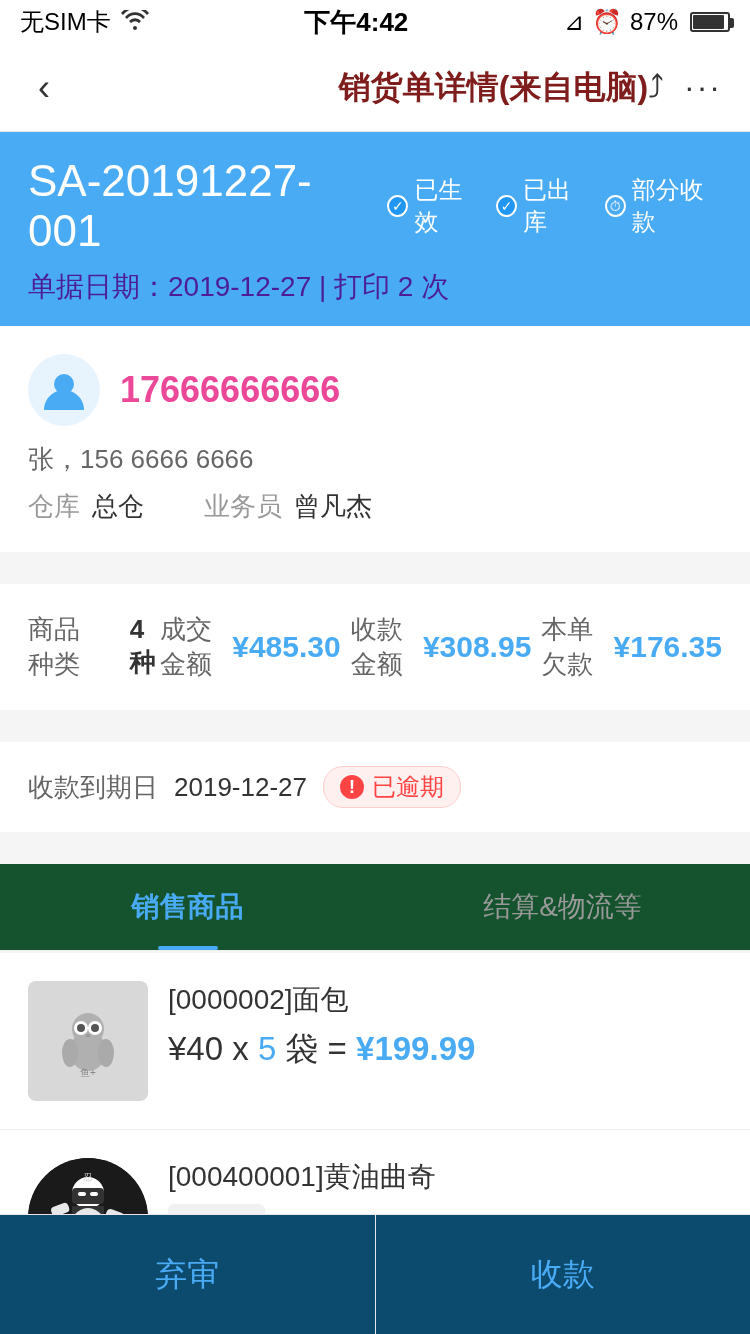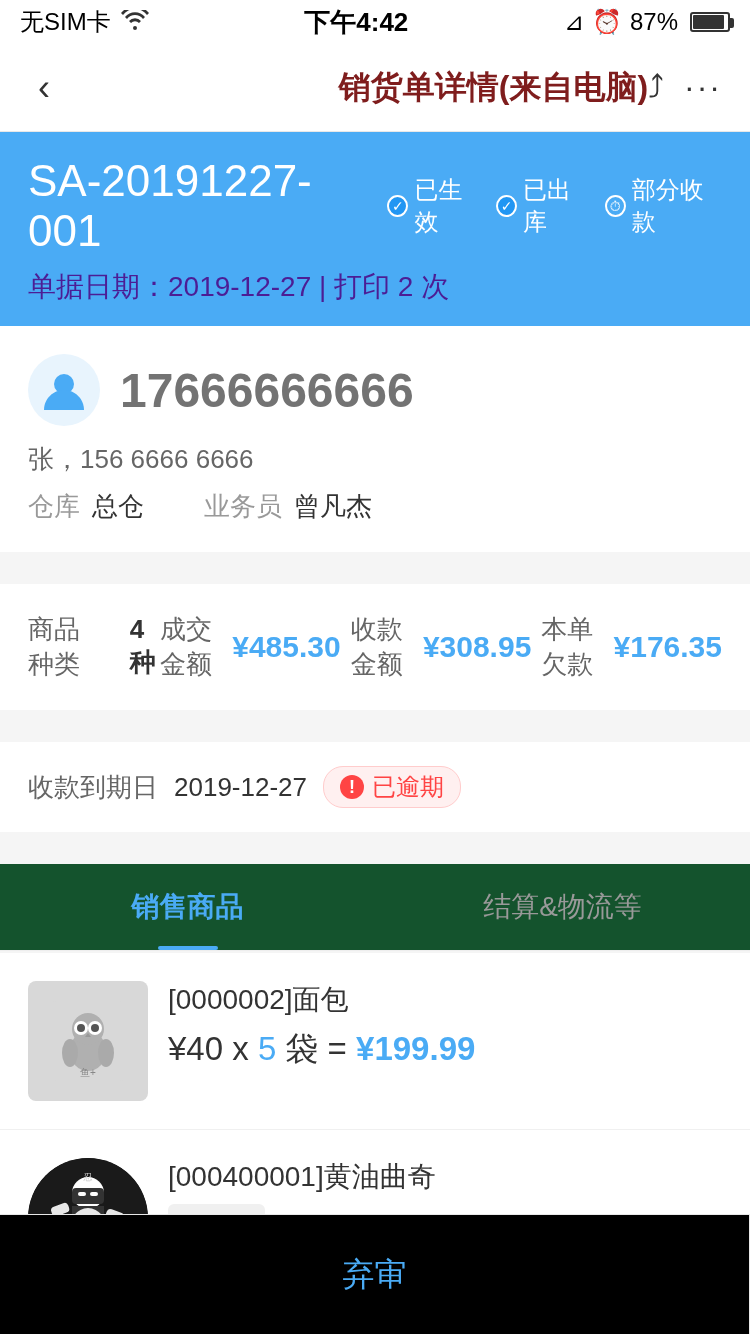--- a/index.html
+++ b/index.html
@@ -172,23 +172,23 @@
       display: flex;
       align-items: center;
       justify-content: center;
       flex-shrink: 0;
     }
     .customer-avatar svg {
       width: 48px;
       height: 48px;
     }
     .customer-name {
-      font-size: 48px;
+      font-size: 36px;
       font-weight: 600;
-      color: #737373;
+      color: #ec4899;
     }
     .customer-sub {
       color: #666;
       font-size: 26px;
       margin-bottom: 12px;
     }
     .customer-info-row {
       display: flex;
       align-items: center;
       gap: 60px;
@@ -345,21 +345,21 @@
       color: #4AABF5;
     }
 
     
     .bottom-bar {
       position: fixed;
       bottom: 0;
       left: 0;
       width: 750px;
       height: 120px;
-      background: #000000;
+      background: #0c4a6e;
       border-top: 1px solid #e8e8e8;
       display: flex;
       align-items: center;
     }
     .bottom-btn {
       flex: 1;
       height: 100%;
       display: flex;
       align-items: center;
       justify-content: center;
@@ -609,13 +609,14 @@
       </div>
     </div>
   </div>
 
 </div>
 
 <div style="height: 100px;"></div>
 
 <div class="bottom-bar">
   <button class="bottom-btn reject">弃审</button>
+  <button class="bottom-btn collect">收款</button>
 </div>
 
 </body></html>

